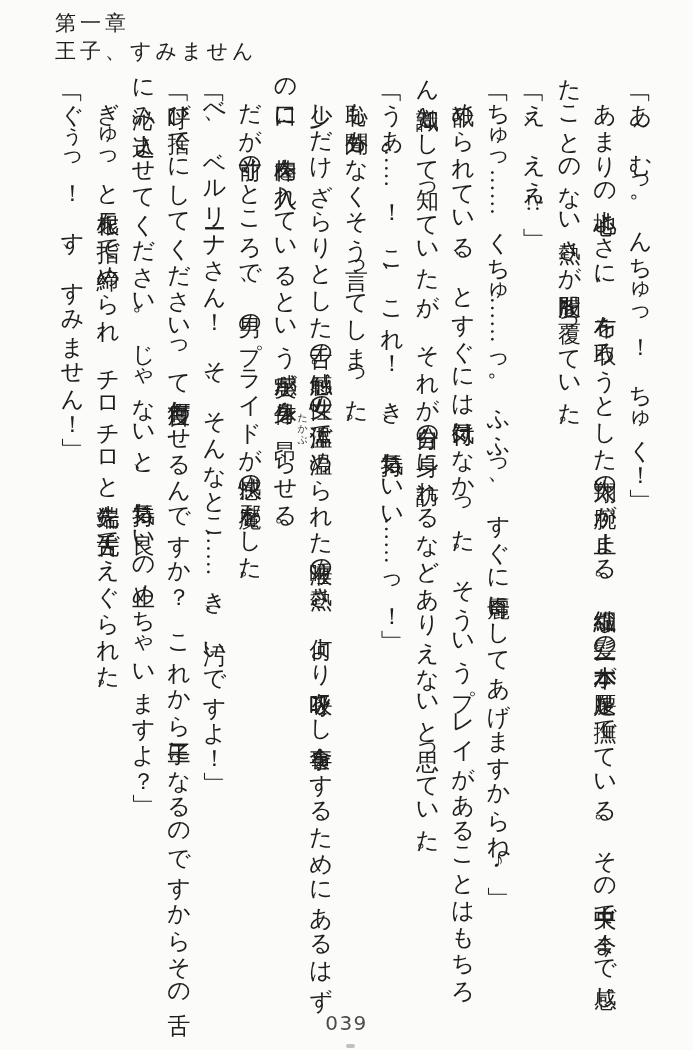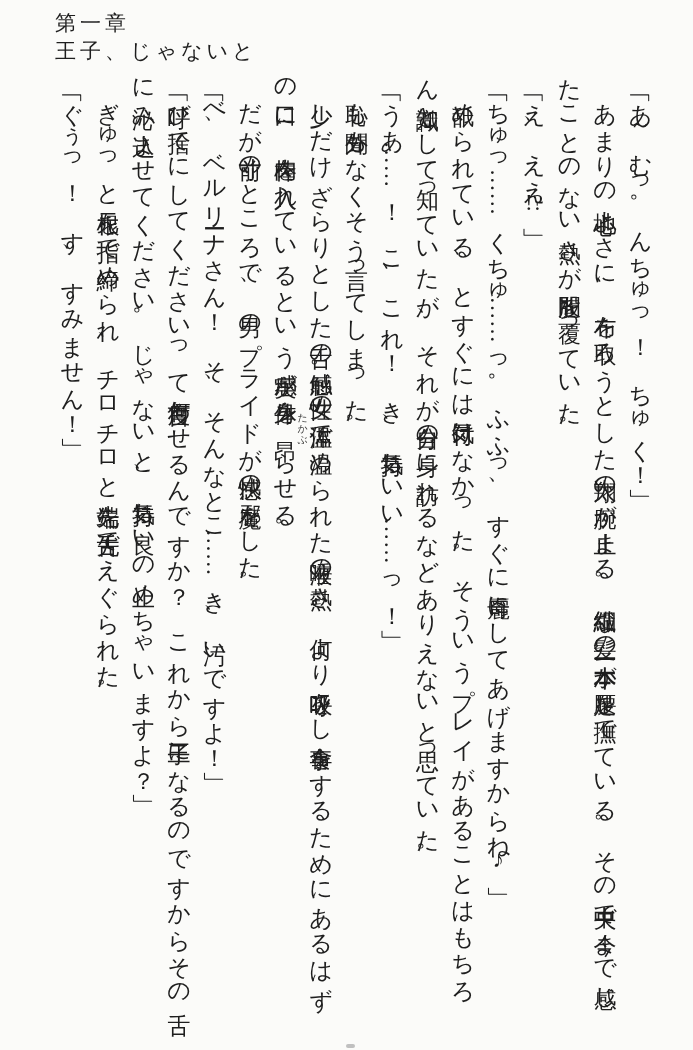--- a/index.html
+++ b/index.html
@@ -88,36 +88,37 @@
     opacity: 0.6;
   }
 </style>
 </head>
 <body>
 
 <div class="page">
 
   <div class="chapter-header">
     <span class="chapter-no">第一章</span>
-    <span class="chapter-title">王子、じゃないと</span>
+    <span class="chapter-title">王子、すみません</span>
   </div>
 
   <div class="text-body" id="text-body">
       <p class="para">「あ～むっ。んちゅっ！　ちゅく！」</p>
       <p class="para">あまりの心地よさに、布を取ろうとした翔太の腕が止まる。繊細な髪の一本一本が足腰を撫でている。その中央で今まで感じたことのない熱さが股間を覆っていた。</p>
       <p class="para">「え、ええ<span class="tcy">!?</span>」</p>
       <p class="para">「ちゅっ……くちゅ……っ。ふふっ、すぐに奇麗にしてあげますからね♪」</p>
       <p class="para">舐められている、とすぐには気付けなかった。そういうプレイがあることはもちろん知識として知っていたが、それが自分の身に訪れるなどありえないと思っていた。</p>
       <p class="para">「うあ……！　こ、これ！　き、気持ちいい……っ！」</p>
       <p class="para">恥も外聞もなくそう言ってしまった。</p>
       <p class="para">少しだけざらりとした舌の感触。女性の体温で温められた唾液の熱さ。何より呼吸をし食事をするためにあるはずの口に、肉棒を入れているという実感が身体を<ruby>昂<rt>たかぶ</rt></ruby>らせる。</p>
       <p class="para">だが寸前のところで、男のプライドが快感の邪魔をした。</p>
       <p class="para">「べ、ベルリーナさん！　そ、そんなとこ……き、汚いですよ！」</p>
       <p class="para">「呼び捨てにしてくださいって何度言わせるんですか？　これから王子になるのですからその舌に沁み込ませてください。じゃないと、気持ち良いの止めちゃいますよ？」</p>
       <p class="para">ぎゅっと根元を指で締められ、チロチロと先端を舌先でえぐられた。</p>
       <p class="para">「ぐぅっ！　す、すみません！」</p>
     </div>
 
   <div class="page-footer">
+    <div class="page-number">039</div>
     <div class="scan-artifact"></div>
   </div>
 
 </div>
 
 </body></html>

